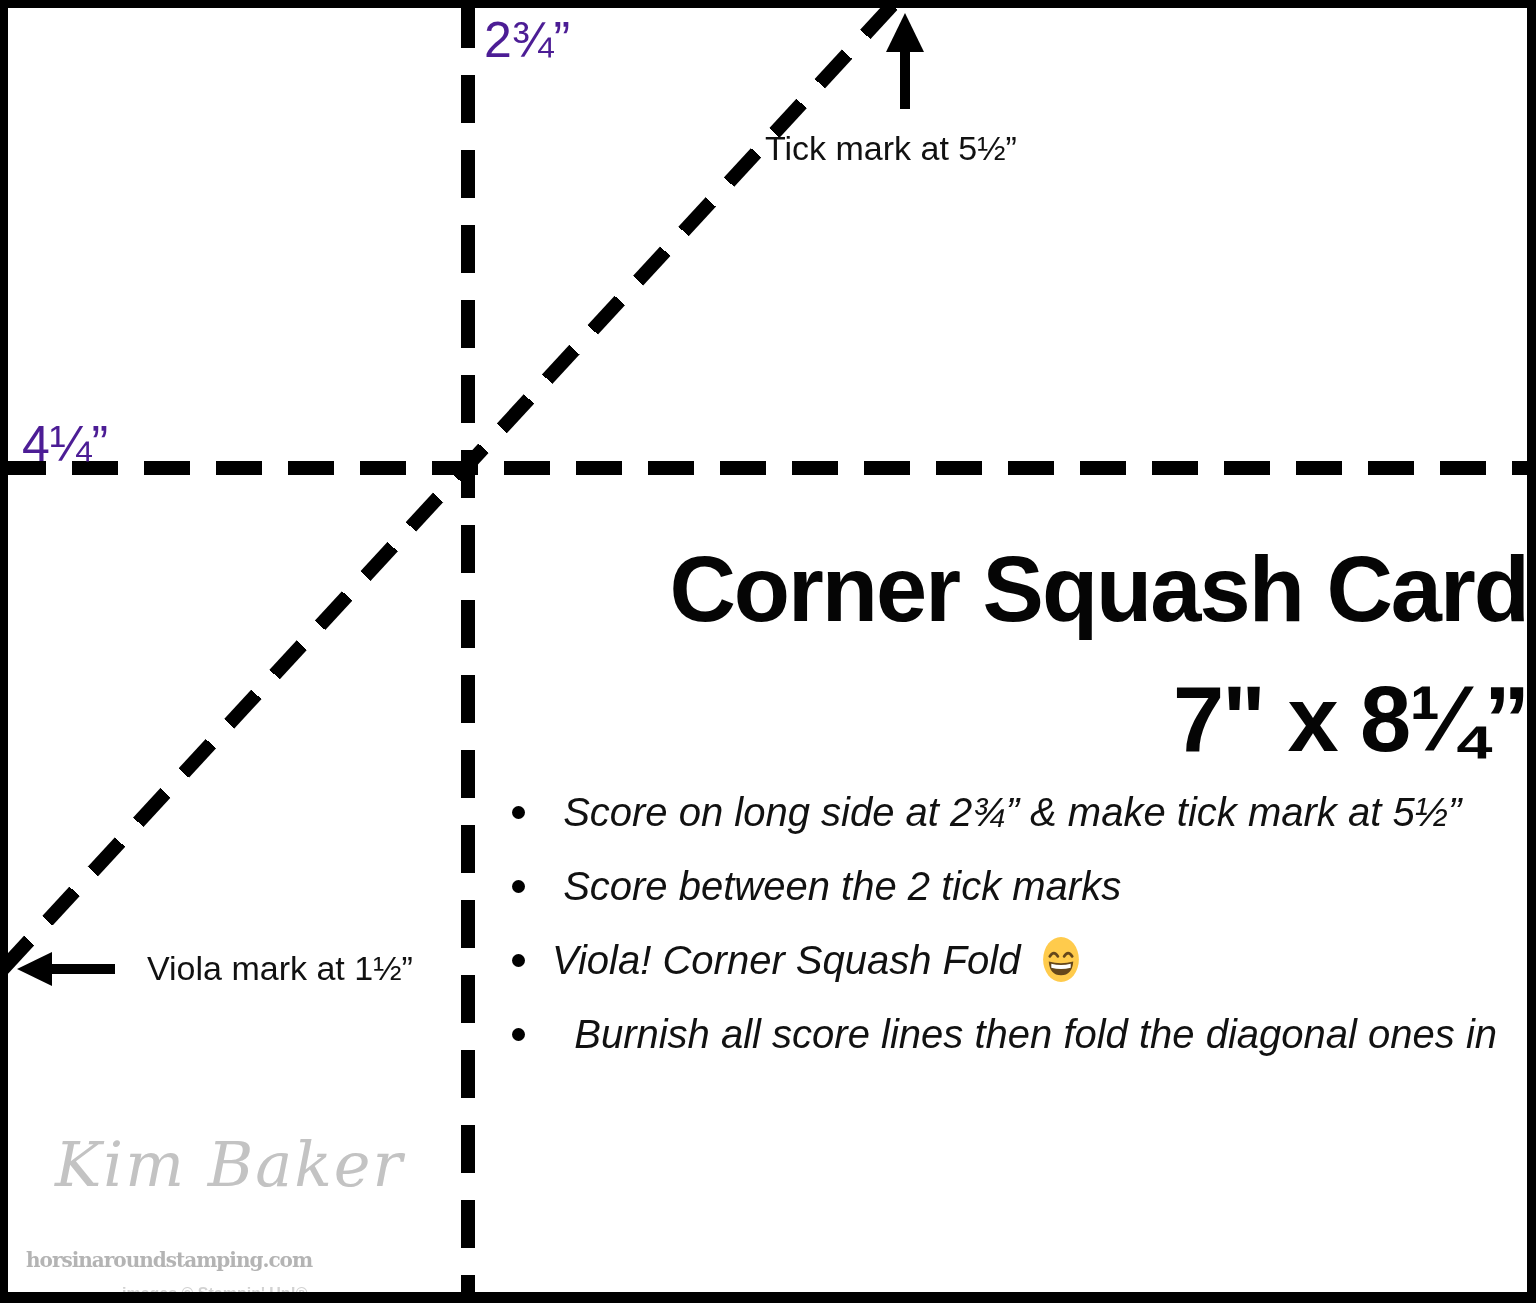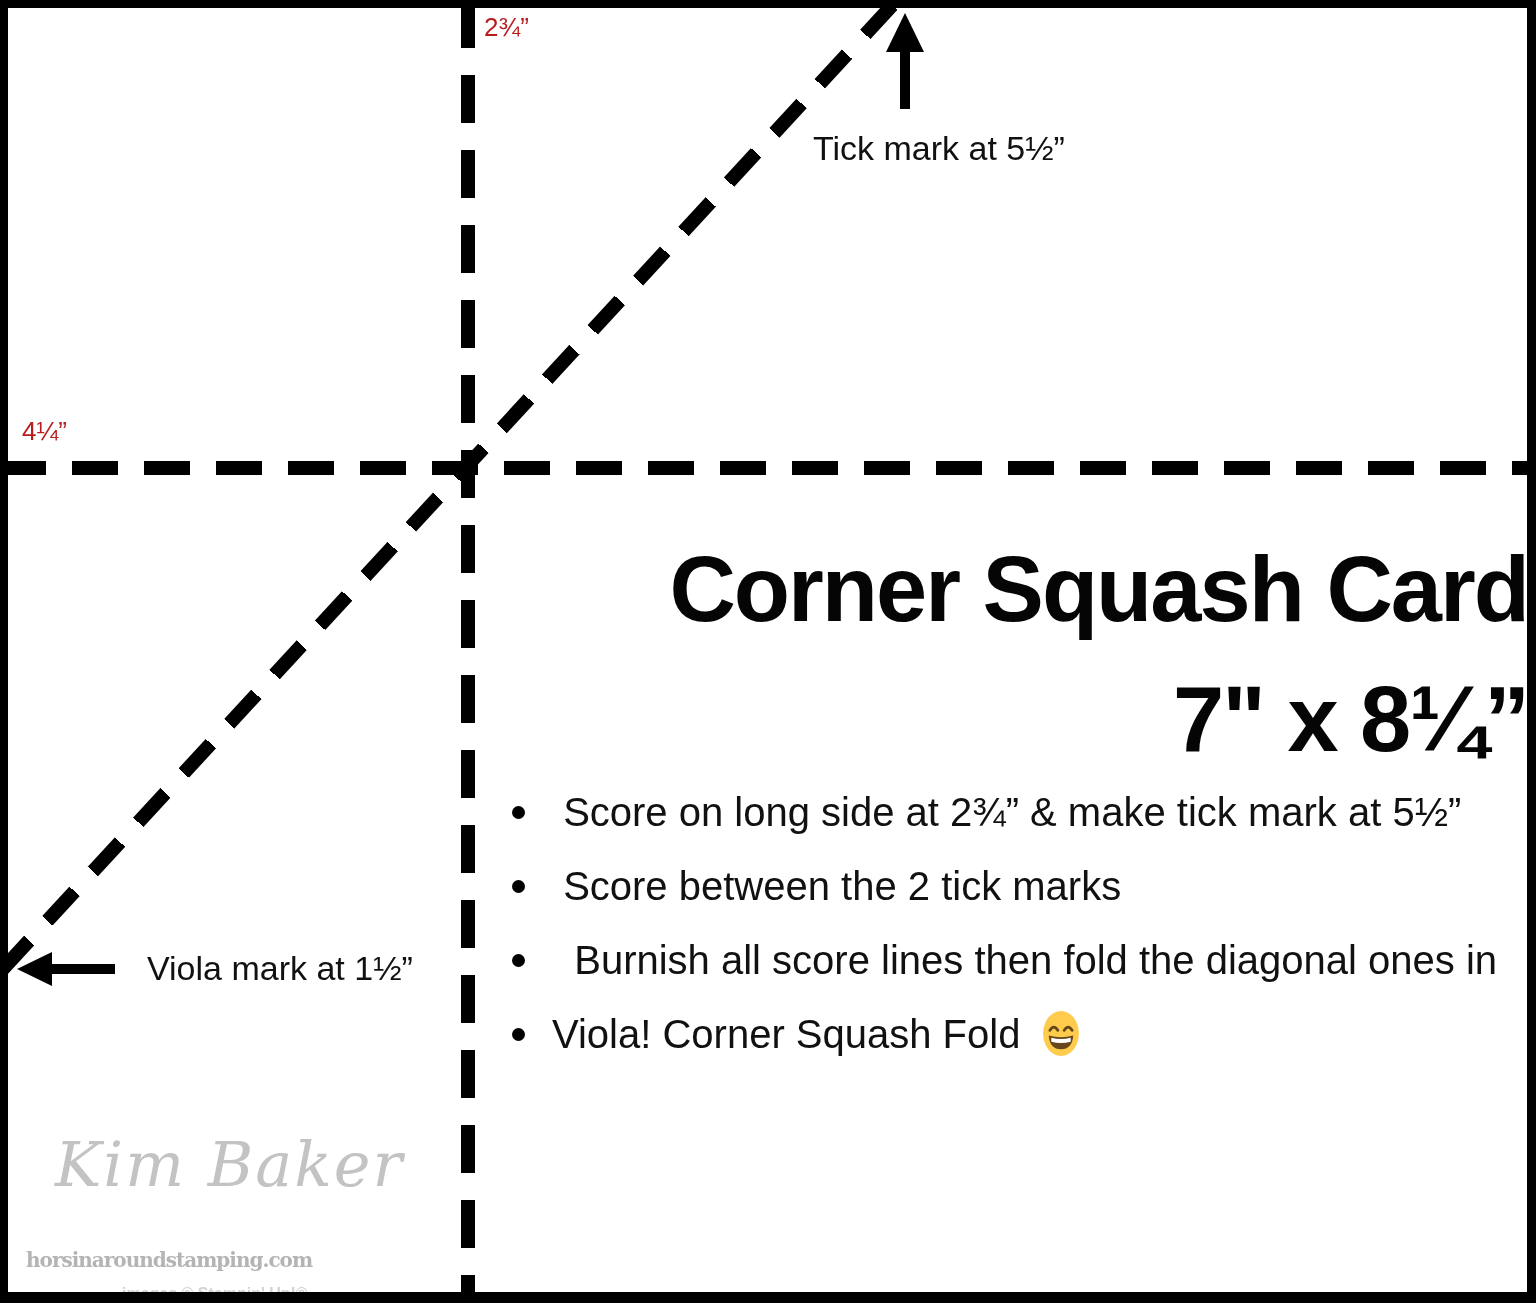--- a/index.html
+++ b/index.html
@@ -28,25 +28,25 @@
     background:repeating-linear-gradient(90deg,#000 0 46px,transparent 46px 72px);
   }
   .diag-line{
     position:absolute;left:2px;top:963px;width:1316px;height:14px;z-index:1;
     background:repeating-linear-gradient(90deg,#000 0 40px,transparent 40px 67px);
     transform:rotate(-47.3deg);
     transform-origin:0 50%;
   }
 
   
-  .meas{position:absolute;z-index:3;font-size:26px;line-height:1.05;color:#b91c1c;}
+  .meas{position:absolute;z-index:3;font-size:50px;line-height:1.05;color:#4c1d95;}
   .meas-top{left:484px;top:14px;}
   .meas-left{left:22px;top:418px;}
   .ticklabel{position:absolute;z-index:3;font-size:34px;line-height:1.1;color:#111;}
-  .tick-top{left:813px;top:130px;text-align:center;}
+  .tick-top{left:765px;top:130px;text-align:center;}
   .tick-left{left:147px;top:950px;}
 
   .arrow{position:absolute;z-index:2;}
   .arrow-up{left:883px;top:13px;}
   .arrow-left{left:17px;top:950px;}
   .arrow svg *{fill:#000;}
 
   
   .content{
     position:absolute;left:455px;top:543px;right:8px;z-index:2;
@@ -58,20 +58,21 @@
   .title-line2{margin-top:38px;}
   .bullets{
     list-style:none;margin:21px 0 0 0;padding:0;
   }
   .bullets li{
     position:relative;
     padding-left:97px;
     font-size:40px;line-height:53px;
     margin-bottom:21px;
     color:#111;
+    font-style:italic;
   }
   .bullets li .dot{
     position:absolute;left:57px;top:20px;
     width:13px;height:13px;border-radius:50%;background:#000;
   }
   .bullets li .txt{white-space:pre-wrap;}
   .emoji{vertical-align:-9px;margin-left:10px;}
 
   
   .wm-signature{
@@ -125,31 +126,31 @@
       <li>
         <span class="dot"></span>
         <span class="txt"> Score on long side at 2¾” &amp; make tick mark at 5½”</span>
       </li>
       <li>
         <span class="dot"></span>
         <span class="txt"> Score between the 2 tick marks</span>
       </li>
       <li>
         <span class="dot"></span>
-        <span class="txt">  Burnish all score lines then fold the diagonal ones in</span>
-      </li>
-      <li>
-        <span class="dot"></span>
         <span class="txt">Viola! Corner Squash Fold </span><svg class="emoji" width="38" height="47" viewBox="0 0 36 46">
           <ellipse cx="18" cy="23" rx="17.5" ry="22" fill="#FFCB4C"></ellipse>
           <path d="M7 20 Q11 13.5 15 20" stroke="#65471B" stroke-width="2.6" fill="none" stroke-linecap="round"></path>
           <path d="M21 20 Q25 13.5 29 20" stroke="#65471B" stroke-width="2.6" fill="none" stroke-linecap="round"></path>
           <path d="M6 25 Q18 28.5 30 25 Q29 38.5 18 38.5 Q7 38.5 6 25 Z" fill="#65471B"></path>
           <path d="M8.5 27.2 Q18 29.8 27.5 27.2 L27.5 31 Q18 33.6 8.5 31 Z" fill="#FFFFFF"></path>
         </svg>
+      </li>
+      <li>
+        <span class="dot"></span>
+        <span class="txt">  Burnish all score lines then fold the diagonal ones in</span>
       </li>
     </ul>
   </div>
 
   <div class="wm-signature">Kim Baker</div>
   <div class="wm-site">horsinaroundstamping.com</div>
   <div class="wm-credit">images © Stampin' Up!®</div>
 
   <div class="frame frame-top"></div>
   <div class="frame frame-left"></div>

